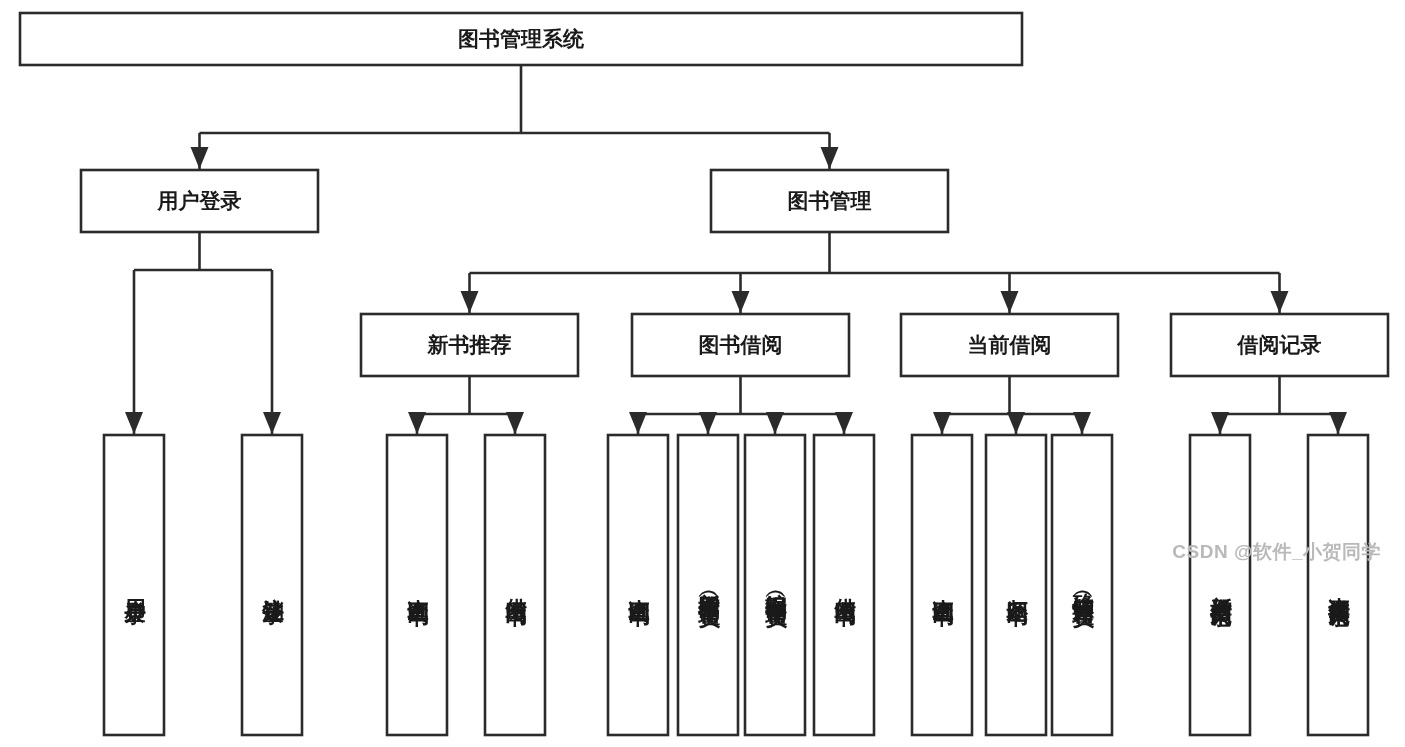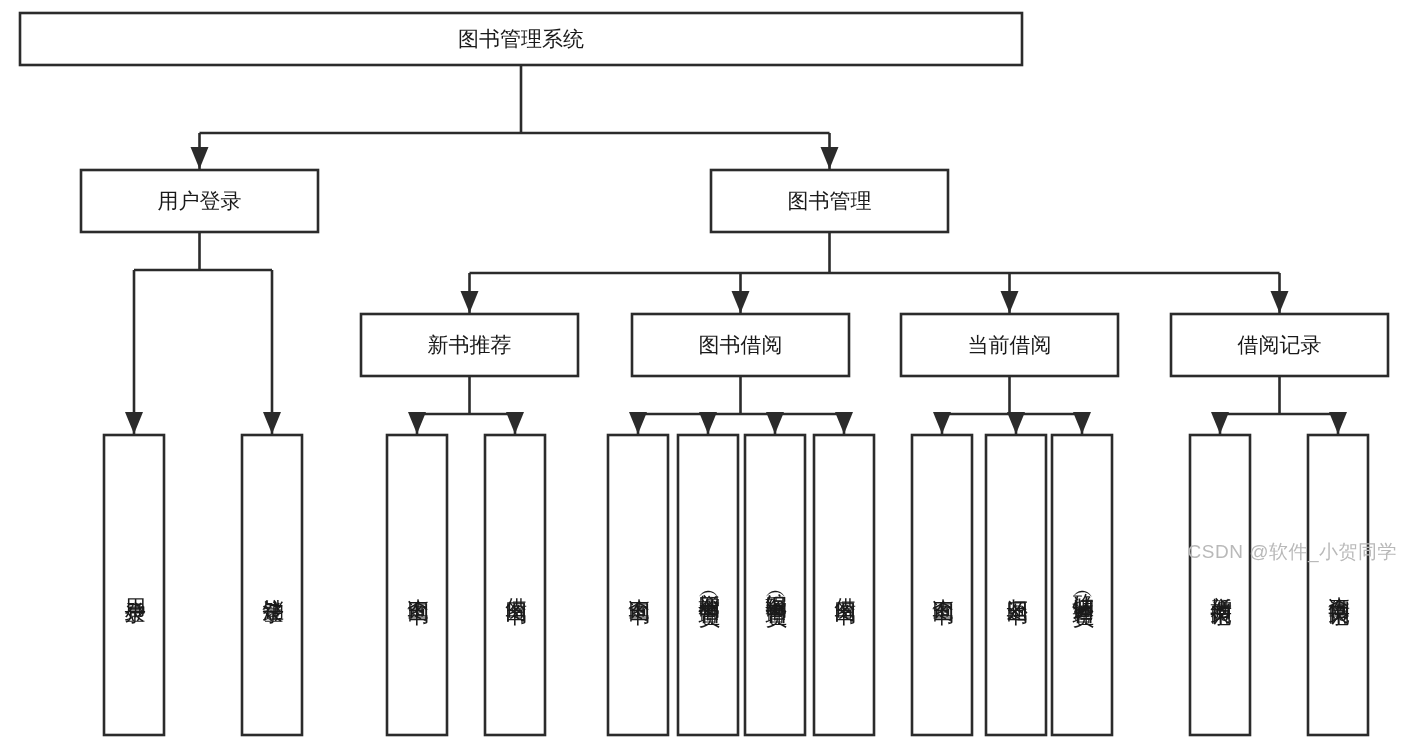--- a/index.html
+++ b/index.html
@@ -13,20 +13,21 @@
     font-family: "Liberation Sans", "DejaVu Sans", sans-serif;
     overflow: hidden;
     position: relative;
   }
   #diagram-root {
     position: absolute;
     left: 0;
     top: 0;
     width: 1405px;
     height: 569px;
+    font-weight: bold;
   }
   svg.tree {
     display: block;
     width: 1405px;
     height: 747px;
   }
   .node-box {
     fill: #ffffff;
     stroke: #2b2b2b;
     stroke-width: 2.6;
@@ -61,21 +62,21 @@
   }
   .leaf-label-wrap {
     width: 100%;
     height: 100%;
     display: flex;
     align-items: center;
     justify-content: center;
   }
   .watermark {
     position: absolute;
-    right: 8px;
+    right: 24px;
     bottom: 4px;
     font-family: "Liberation Sans", "DejaVu Sans", sans-serif;
     font-size: 19px;
     color: #b9b9b9;
     letter-spacing: 0.5px;
     white-space: nowrap;
     pointer-events: none;
   }
 </style>
 </head>

